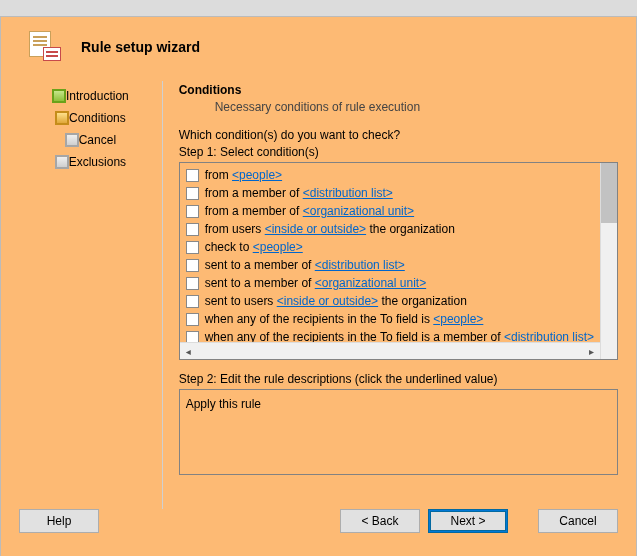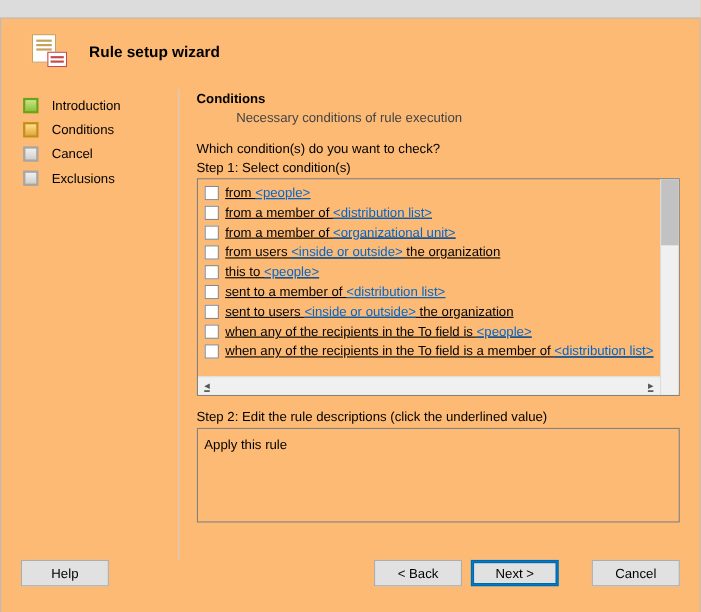--- a/index.html
+++ b/index.html
@@ -70,23 +70,24 @@
     padding: 0 0 0 18px;
     min-height: 0;
   }
   .side {
     width: 160px;
     padding-top: 4px;
   }
   .side-item {
     display: flex;
     align-items: center;
-    gap: 12px;
+    gap: 0;
     padding: 4px 2px;
     cursor: pointer;
+    justify-content: center;
   }
   .nav-icon {
     width: 14px;
     height: 14px;
     border: 2px solid;
     flex-shrink: 0;
   }
   .nav-green  { border-color: #6aa21a; background: linear-gradient(#c6e68a,#8ec03a); }
   .nav-amber  { border-color: #c58d1a; background: linear-gradient(#ffe08a,#e0a83a); }
   .nav-gray   { border-color: #a6a6a6; background: linear-gradient(#f0f0f0,#cfcfcf); }
@@ -113,21 +114,20 @@
     padding-left: 36px;
   }
   .label {
     margin-bottom: 3px;
   }
   .list-box {
     border: 1px solid #828282;
     height: 198px;
     position: relative;
     display: flex;
-    text-decoration: underline;
   }
   .list-inner {
     flex:1;
     overflow: hidden;
     padding: 3px 0;
   }
   .row {
     display: flex;
     align-items: center;
     gap: 6px;
@@ -269,25 +269,29 @@
               <div class="row">
                 <span class="chk"></span>
                 <span><span>from a member of </span><span class="lnk">&lt;organizational unit&gt;</span></span>
               </div>
               <div class="row">
                 <span class="chk"></span>
                 <span><span>from users </span><span class="lnk">&lt;inside or outside&gt;</span><span> the organization</span></span>
               </div>
               <div class="row">
                 <span class="chk"></span>
-                <span><span>this to </span><span class="lnk">&lt;people&gt;</span></span>
+                <span><span>check to </span><span class="lnk">&lt;people&gt;</span></span>
               </div>
               <div class="row">
                 <span class="chk"></span>
                 <span><span>sent to a member of </span><span class="lnk">&lt;distribution list&gt;</span></span>
+              </div>
+              <div class="row">
+                <span class="chk"></span>
+                <span><span>sent to a member of </span><span class="lnk">&lt;organizational unit&gt;</span></span>
               </div>
               <div class="row">
                 <span class="chk"></span>
                 <span><span>sent to users </span><span class="lnk">&lt;inside or outside&gt;</span><span> the organization</span></span>
               </div>
               <div class="row">
                 <span class="chk"></span>
                 <span><span>when any of the recipients in the To field is </span><span class="lnk">&lt;people&gt;</span></span>
               </div>
               <div class="row">

